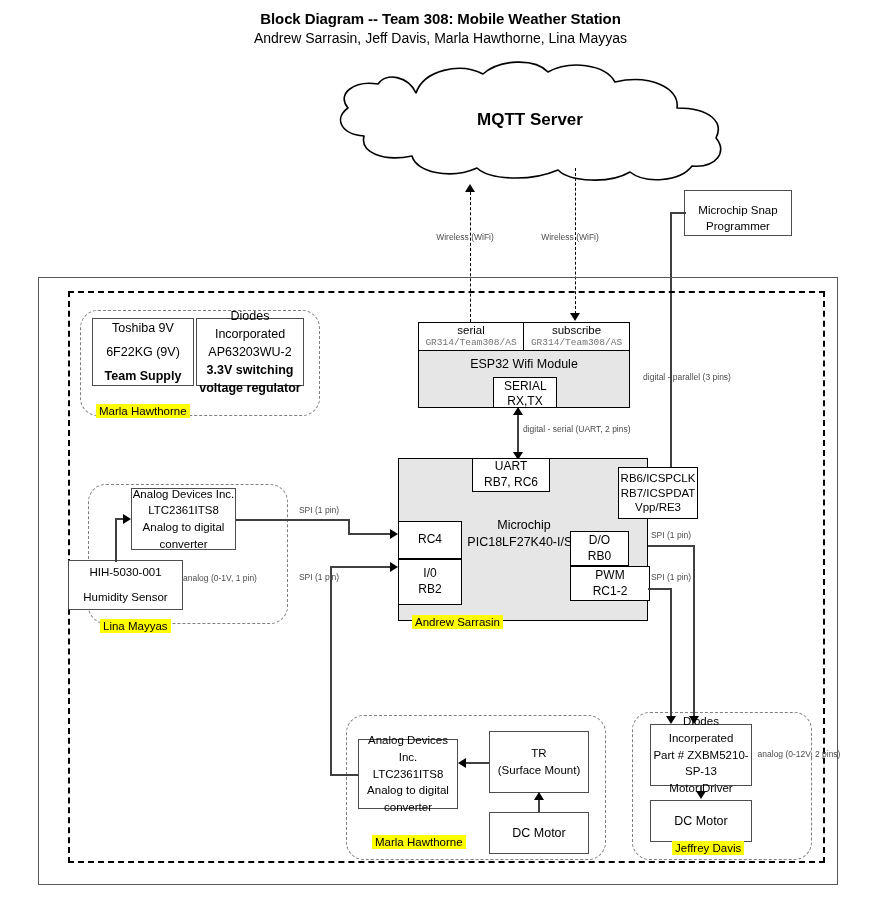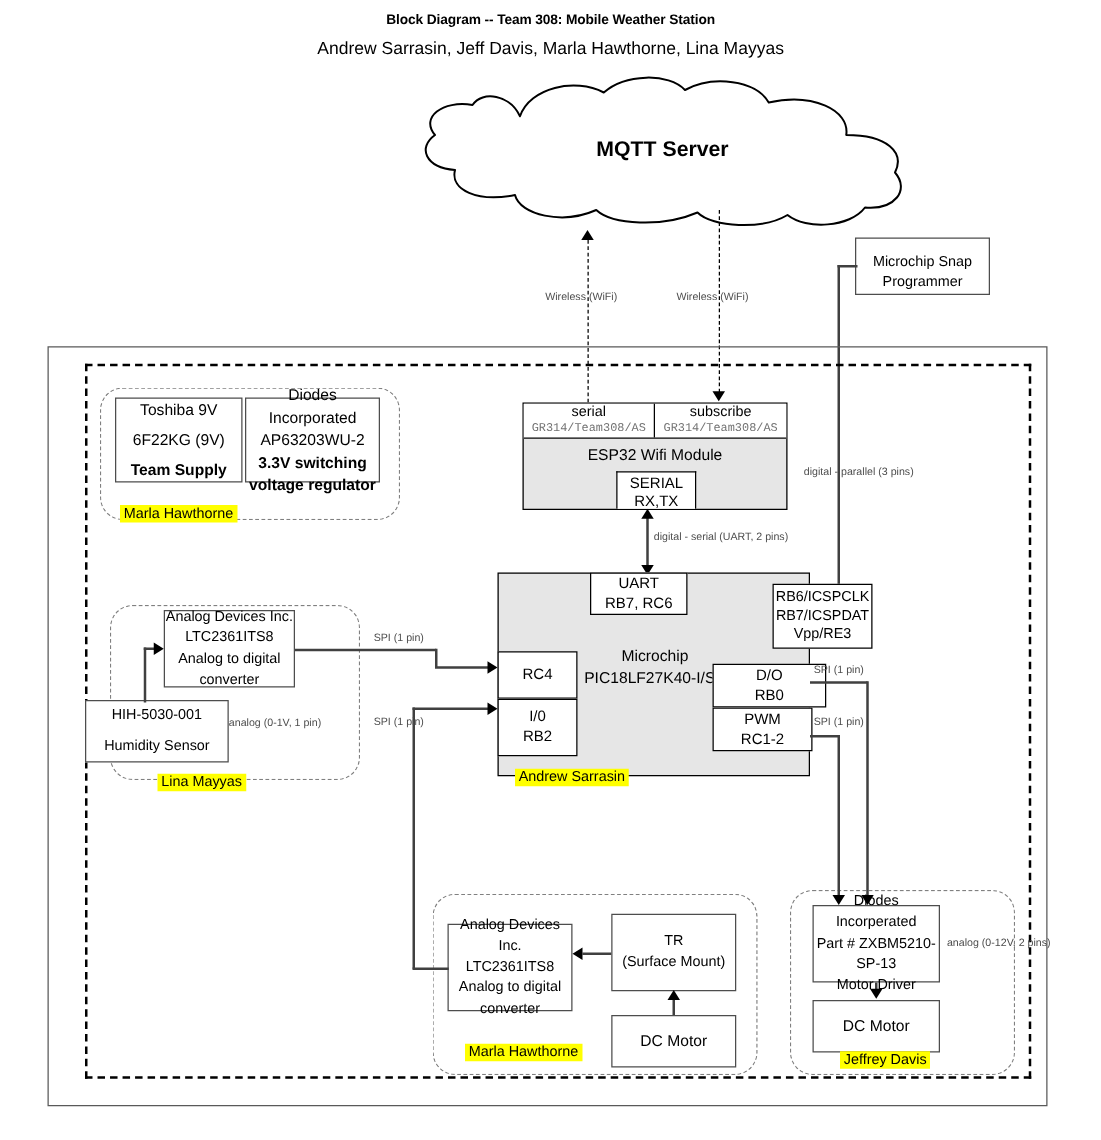--- a/index.html
+++ b/index.html
@@ -14,21 +14,21 @@
     font-family: "Liberation Sans", sans-serif;
     color: #000000;
     overflow: hidden;
   }
   .abs { position: absolute; }
 
   
   #title-main {
     left: 0; top: 10px; width: 881px;
     text-align: center;
-    font-size: 11px;
+    font-size: 15px;
     font-weight: bold;
     letter-spacing: -0.1px;
   }
   #title-sub {
     left: 0; top: 30px; width: 881px;
     text-align: center;
     font-size: 14px;
     font-weight: normal;
   }
 
@@ -167,21 +167,21 @@
     text-align: center;
     display: flex;
     flex-direction: column;
     align-items: center;
     justify-content: center;
   }
   #pin-uart  { left: 73px;  top: -1px; width: 78px; height: 34px; }
   #pin-rc4   { left: -1px;  top: 62px; width: 64px; height: 38px; }
   #pin-io    { left: -1px;  top: 100px; width: 64px; height: 46px; }
   #pin-icsp  { left: 171px; top: 8px;  width: 80px; height: 52px; font-size: 11.5px; margin-left: 48px;}
-  #pin-do    { left: 171px; top: 72px; width: 91px; height: 35px; }
+  #pin-do    { left: 171px; top: 72px; width: 59px; height: 35px; }
   #pin-pwm   { left: 171px; top: 107px; width: 80px; height: 35px; }
 
   
   .line {
     position: absolute;
     background: #404040;
   }
   .hline { height: 1.5px; }
   .vline { width: 1.5px; }
   .dline-v {
@@ -335,21 +335,21 @@
   <span class="ln">Humidity Sensor</span>
 </div>
 
 <div class="abs line vline" style="left:115px; top:518px; height:44px;"></div>
 <div class="abs line hline" style="left:115px; top:518px; width:9px;"></div>
 <div class="abs arrow arr-right" style="left:123px; top:514px;"></div>
 <div class="abs ann" style="left:180px; top:573px; width:80px;">
   <span class="ln">analog</span>
   <span class="ln">(0-1V, 1 pin)</span>
 </div>
-<div class="abs" style="left:100px; top:616px;margin-left:26px;">
+<div class="abs" style="left:100px; top:616px;">
   <span class="owner">Lina Mayyas</span>
 </div>
 
 <div class="abs line hline" style="left:236px; top:519px; width:113px;"></div>
 <div class="abs line vline" style="left:348px; top:519px; height:15px;"></div>
 <div class="abs line hline" style="left:348px; top:533px; width:44px;"></div>
 <div class="abs arrow arr-right" style="left:390px; top:529px;"></div>
 <div class="abs ann" style="left:288px; top:505px; width:62px;">
   <span class="ln">SPI</span>
   <span class="ln">(1 pin)</span>

